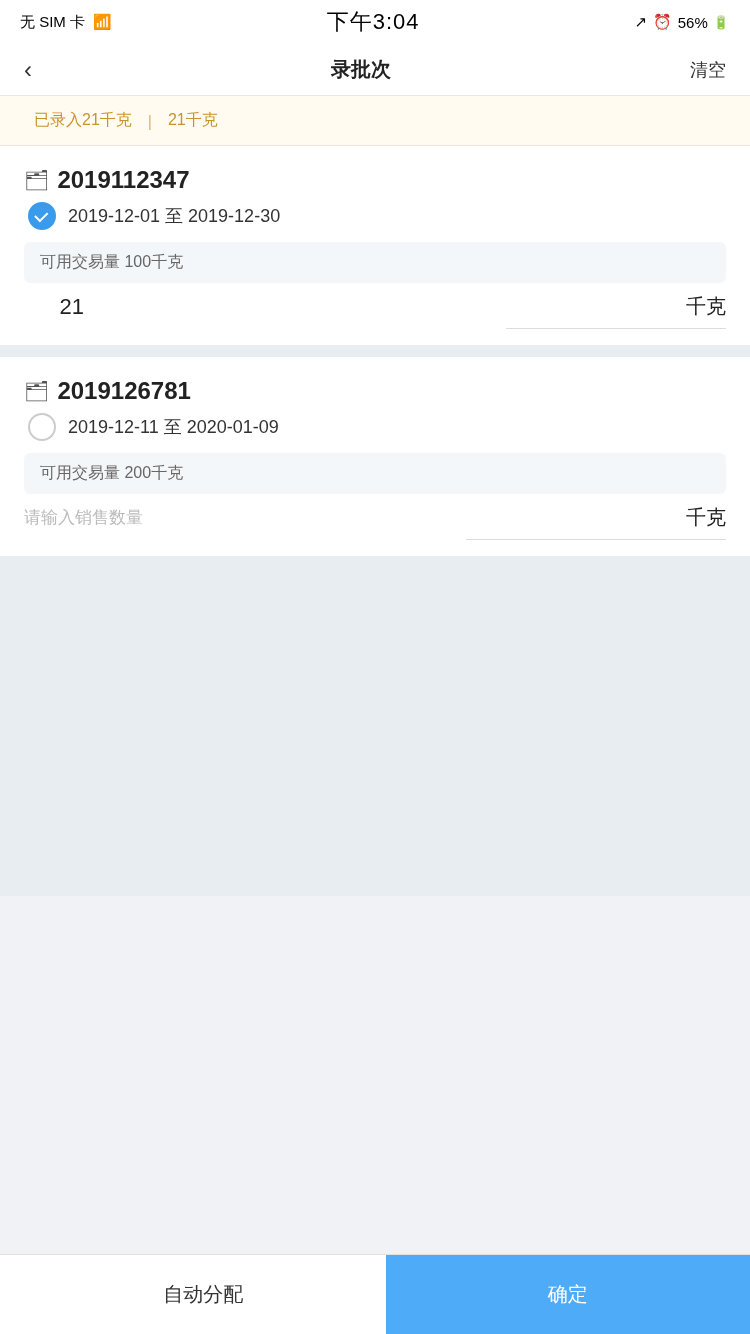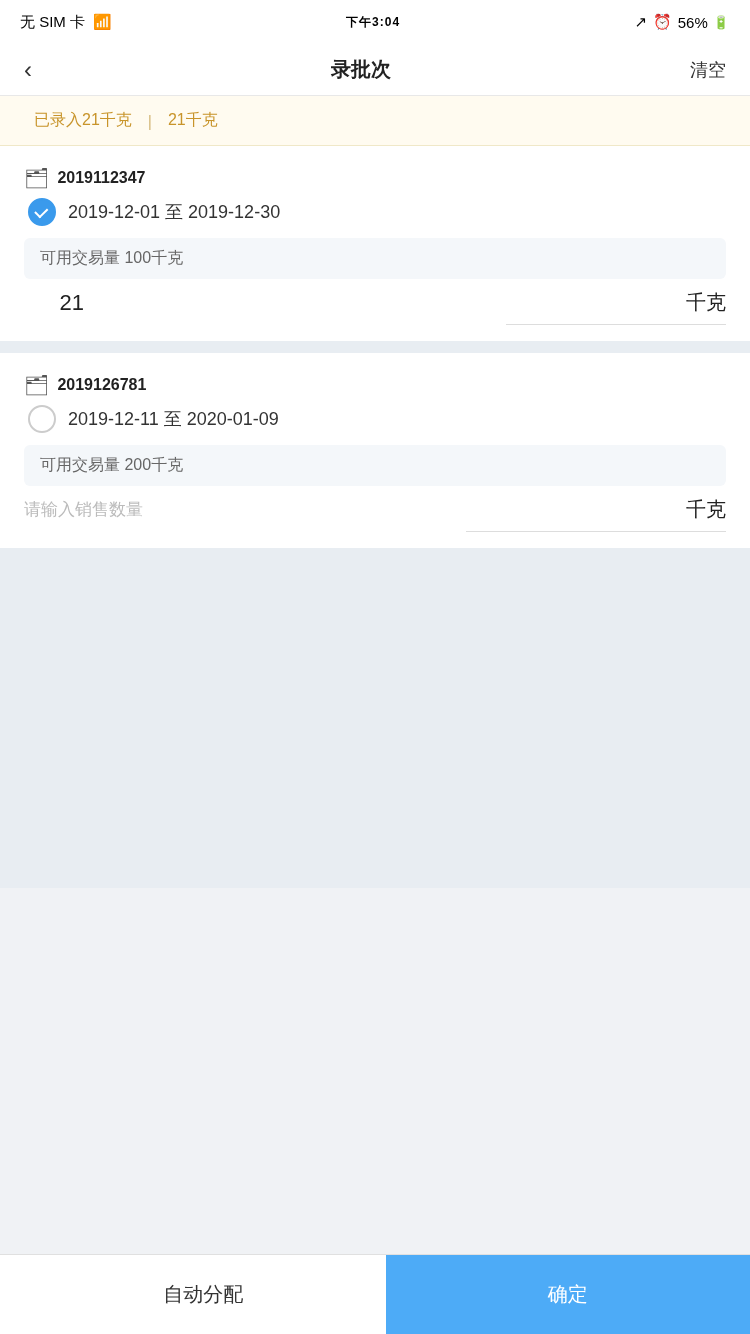--- a/index.html
+++ b/index.html
@@ -17,21 +17,21 @@
       background: #fff;
       height: 44px;
       display: flex;
       align-items: center;
       justify-content: space-between;
       padding: 0 20px;
       font-size: 15px;
       font-weight: 500;
     }
     .status-left { display: flex; align-items: flex-start; gap: 8px; }
-    .status-center { font-size: 12px; font-weight: 700; letter-spacing: 1px; }
+    .status-center { font-size: 22px; font-weight: 400; letter-spacing: 1px; }
     .status-right { display: flex; align-items: center; gap: 6px; }
 
     
     .nav-bar {
       background: #fff;
       height: 52px;
       display: flex;
       align-items: center;
       justify-content: space-between;
       padding: 0 24px;
@@ -86,21 +86,21 @@
       display: flex;
       align-items: center;
       gap: 8px;
       margin-bottom: 8px;
     }
     .batch-icon {
       font-size: 20px;
       color: #555;
     }
     .batch-number {
-      font-size: 16px;
+      font-size: 24px;
       font-weight: 600;
       color: #222;
     }
     .batch-row {
       display: flex;
       align-items: center;
       gap: 12px;
       margin-bottom: 12px;
       padding-left: 4px;
       margin-top: 8px;

